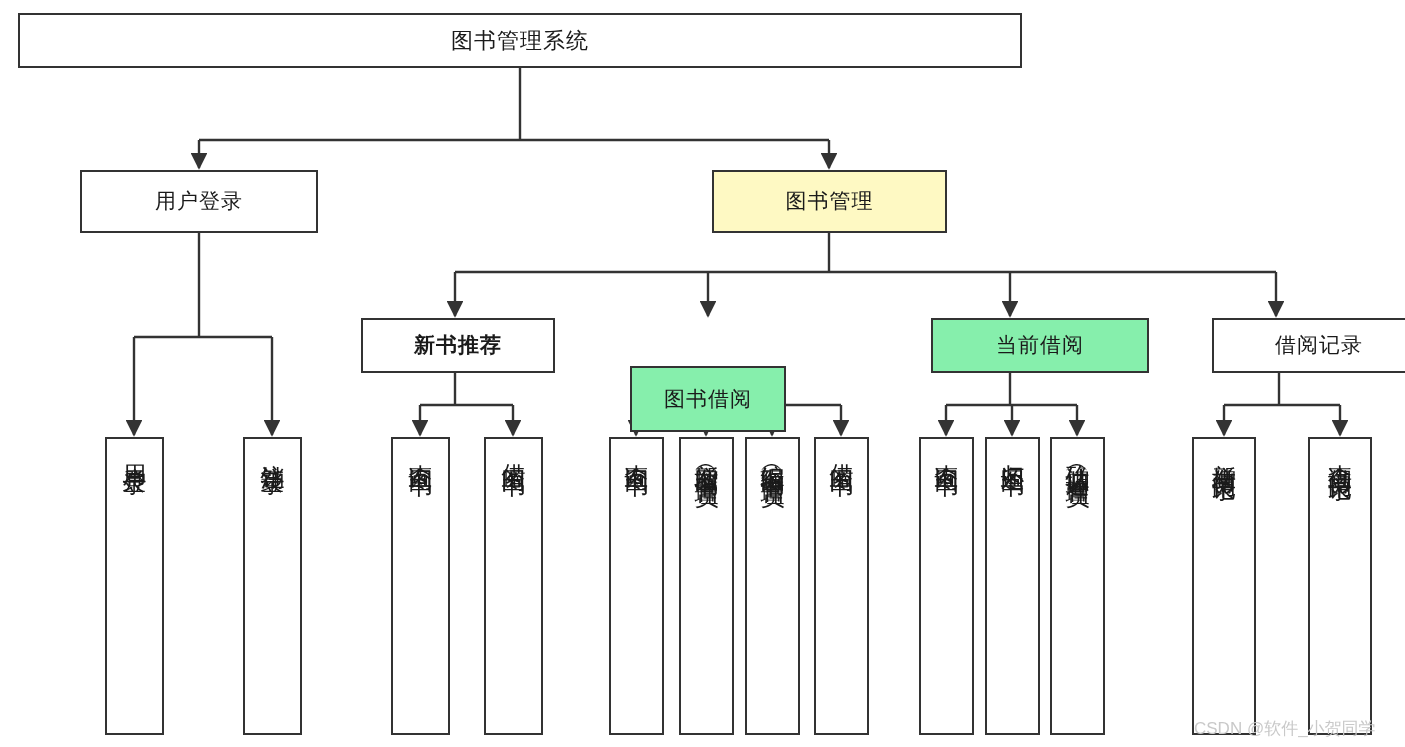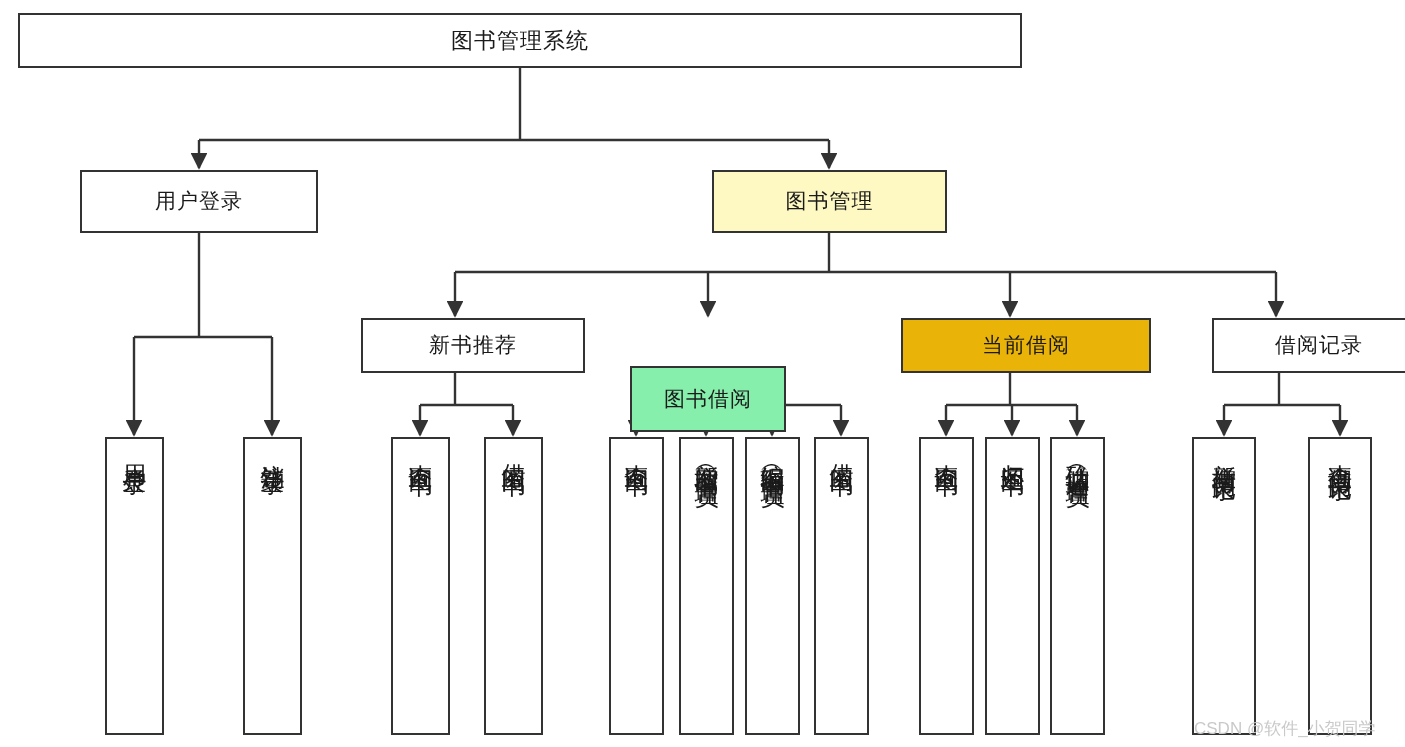--- a/index.html
+++ b/index.html
@@ -125,27 +125,27 @@
   <div id="nodes-layer">
       <div class="node root horiz" style="left: 18px; top: 13px; width: 1004px; height: 55px; border-color: rgb(51, 51, 51); background: rgb(255, 255, 255);">
         <span class="label">图书管理系统</span>
       </div>
       <div class="node lvl1 horiz" style="left: 80px; top: 170px; width: 238px; height: 63px; border-color: rgb(51, 51, 51); background: rgb(255, 255, 255);">
         <span class="label">用户登录</span>
       </div>
       <div class="node lvl1 horiz" style="left: 712px; top: 170px; width: 235px; height: 63px; border-color: rgb(51, 51, 51); background: #fef9c3;">
         <span class="label">图书管理</span>
       </div>
-      <div class="node lvl2 horiz" style="left: 361px; top: 318px; width: 224px; height: 55px; border-color: rgb(51, 51, 51); background: rgb(255, 255, 255);">
+      <div class="node lvl2 horiz" style="left: 361px; top: 318px; width: 194px; height: 55px; border-color: rgb(51, 51, 51); background: rgb(255, 255, 255); font-weight: bold;">
         <span class="label">新书推荐</span>
       </div>
       <div class="node lvl2 horiz" style="left: 630px; top: 318px; width: 156px; height: 66px; border-color: rgb(51, 51, 51); background: #86efac; margin-top: 48px;">
         <span class="label">图书借阅</span>
       </div>
-      <div class="node lvl2 horiz" style="left: 901px; top: 318px; width: 250px; height: 55px; border-color: rgb(51, 51, 51); background: #eab308;">
+      <div class="node lvl2 horiz" style="left: 931px; top: 318px; width: 218px; height: 55px; border-color: rgb(51, 51, 51); background: #86efac;">
         <span class="label">当前借阅</span>
       </div>
       <div class="node lvl2 horiz" style="left: 1172px; top: 318px; width: 214px; height: 55px; border-color: rgb(51, 51, 51); background: rgb(255, 255, 255); margin-left: 40px;">
         <span class="label">借阅记录</span>
       </div>
       <div class="node leaf vert" style="left: 105px; top: 437px; width: 59px; height: 298px; border-color: rgb(51, 51, 51); background: rgb(255, 255, 255);">
         <span class="label">用户登录</span>
       </div>
       <div class="node leaf vert" style="left: 243px; top: 437px; width: 59px; height: 298px; border-color: rgb(51, 51, 51); background: rgb(255, 255, 255);">
         <span class="label">注销登录</span>

